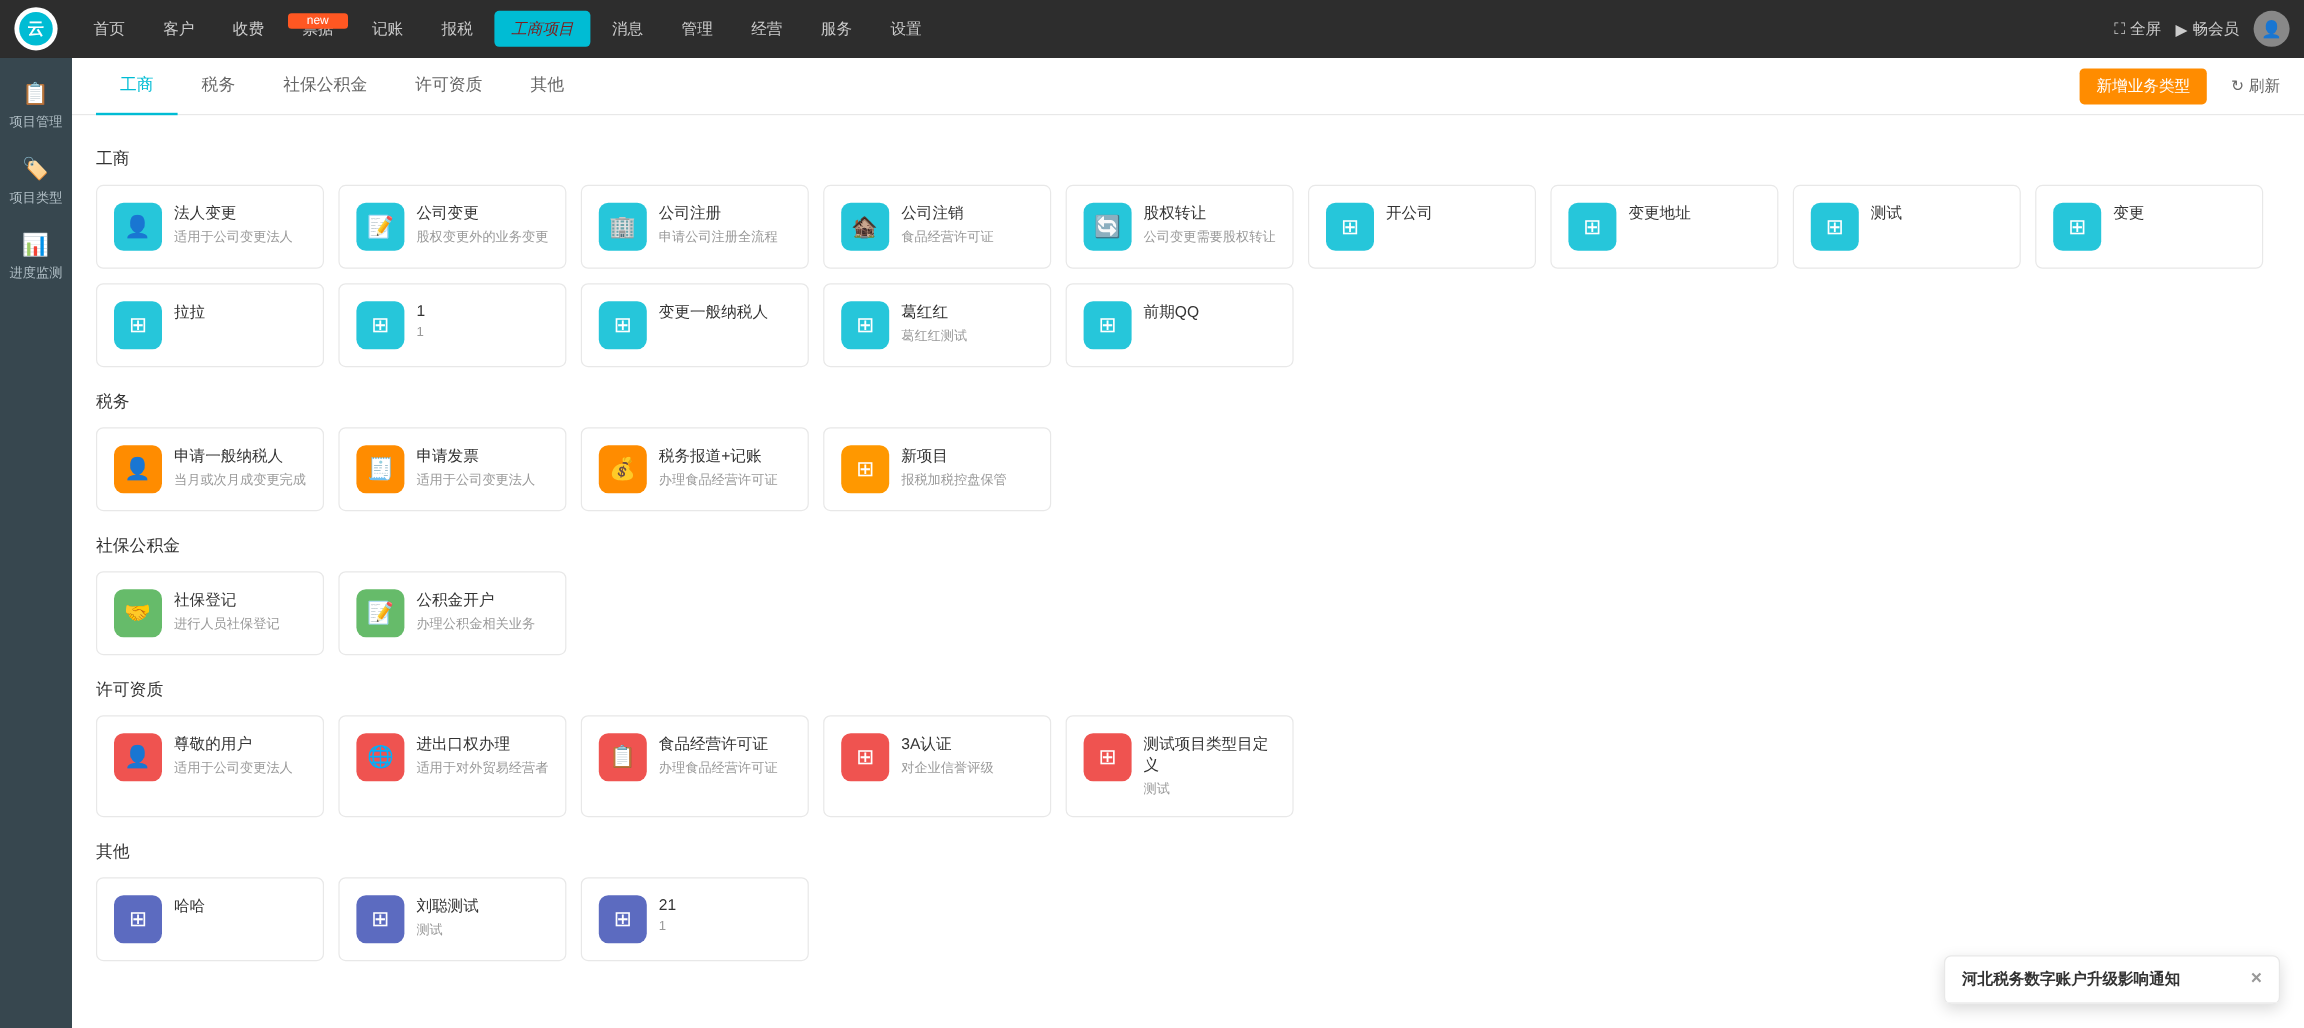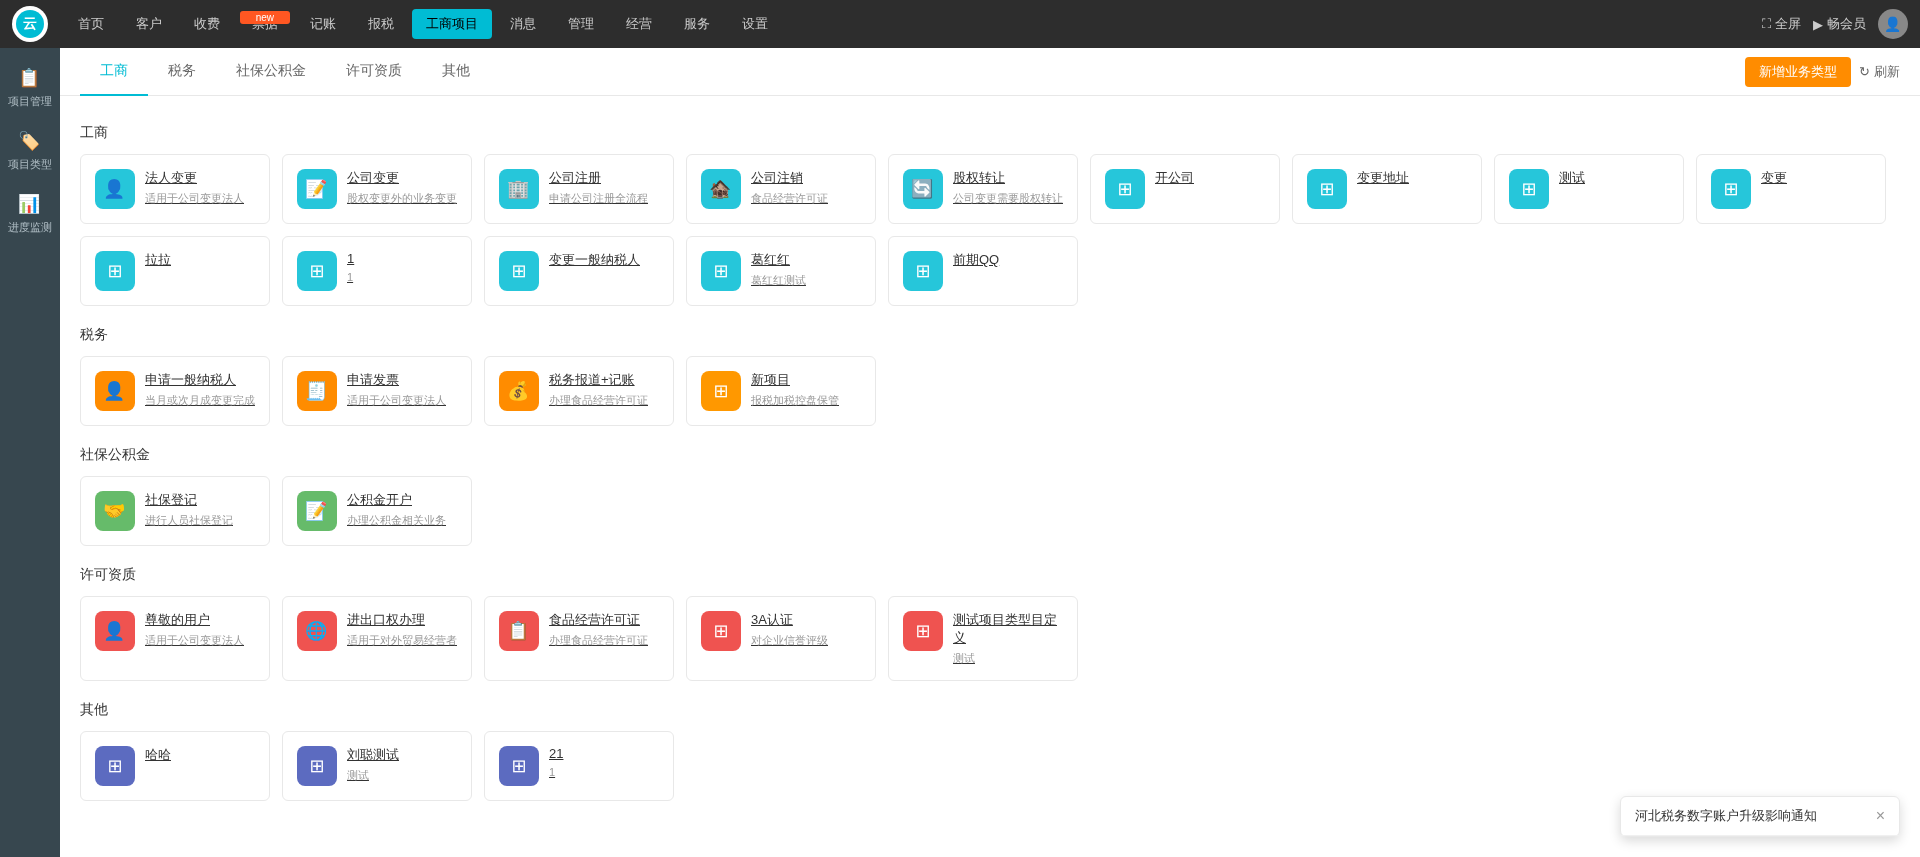--- a/index.html
+++ b/index.html
@@ -49,21 +49,22 @@
       color: #ccc;
       padding: 6px 14px;
       cursor: pointer;
       border-radius: 4px;
       font-size: 13px;
       position: relative;
       white-space: nowrap;
     }
     .nav-item.active {
       background: #00bcd4;
-      color: #000000;
+      color: #7f1d1d;
+      font-style: italic;
     }
     .nav-badge {
       background: #ff5722;
       color: white;
       font-size: 10px;
       padding: 1px 16px;
       border-radius: 3px;
       position: absolute;
       top: 2px;
       right: 2px;
@@ -160,21 +161,21 @@
       border-bottom: 2px solid transparent;
       white-space: nowrap;
     }
     .tab-item.active {
       color: #00bcd4;
       border-bottom-color: #00bcd4;
     }
     .tab-actions {
       display: flex;
       align-items: center;
-      gap: 8px;
+      gap: 20px;
     }
     .btn-new-type {
       background: #ff8c00;
       color: white;
       border: none;
       padding: 6px 14px;
       border-radius: 4px;
       cursor: pointer;
       font-size: 13px;
     }
@@ -218,21 +219,20 @@
       display: flex;
       align-items: center;
       justify-content: center;
       flex-shrink: 0;
       font-size: 18px;
       color: white;
     }
     .card-info {
       flex: 1;
       min-width: 0;
-      text-decoration: underline;
     }
     .card-name {
       font-size: 13px;
       color: #333;
       font-weight: 500;
       margin-bottom: 4px;
     }
     .card-desc {
       font-size: 11px;
       color: #999;
@@ -258,20 +258,21 @@
     .notification-popup {
       position: fixed;
       bottom: 20px;
       right: 20px;
       width: 280px;
       background: white;
       border: 1px solid #e8e8e8;
       border-radius: 6px;
       box-shadow: 0 4px 12px rgba(0,0,0,0.15);
       z-index: 200;
+      font-weight: bold;
     }
     .notif-header {
       padding: 10px 14px;
       border-bottom: 1px solid #f0f0f0;
       display: flex;
       align-items: center;
       justify-content: space-between;
     }
     .notif-title {
       font-size: 13px;

